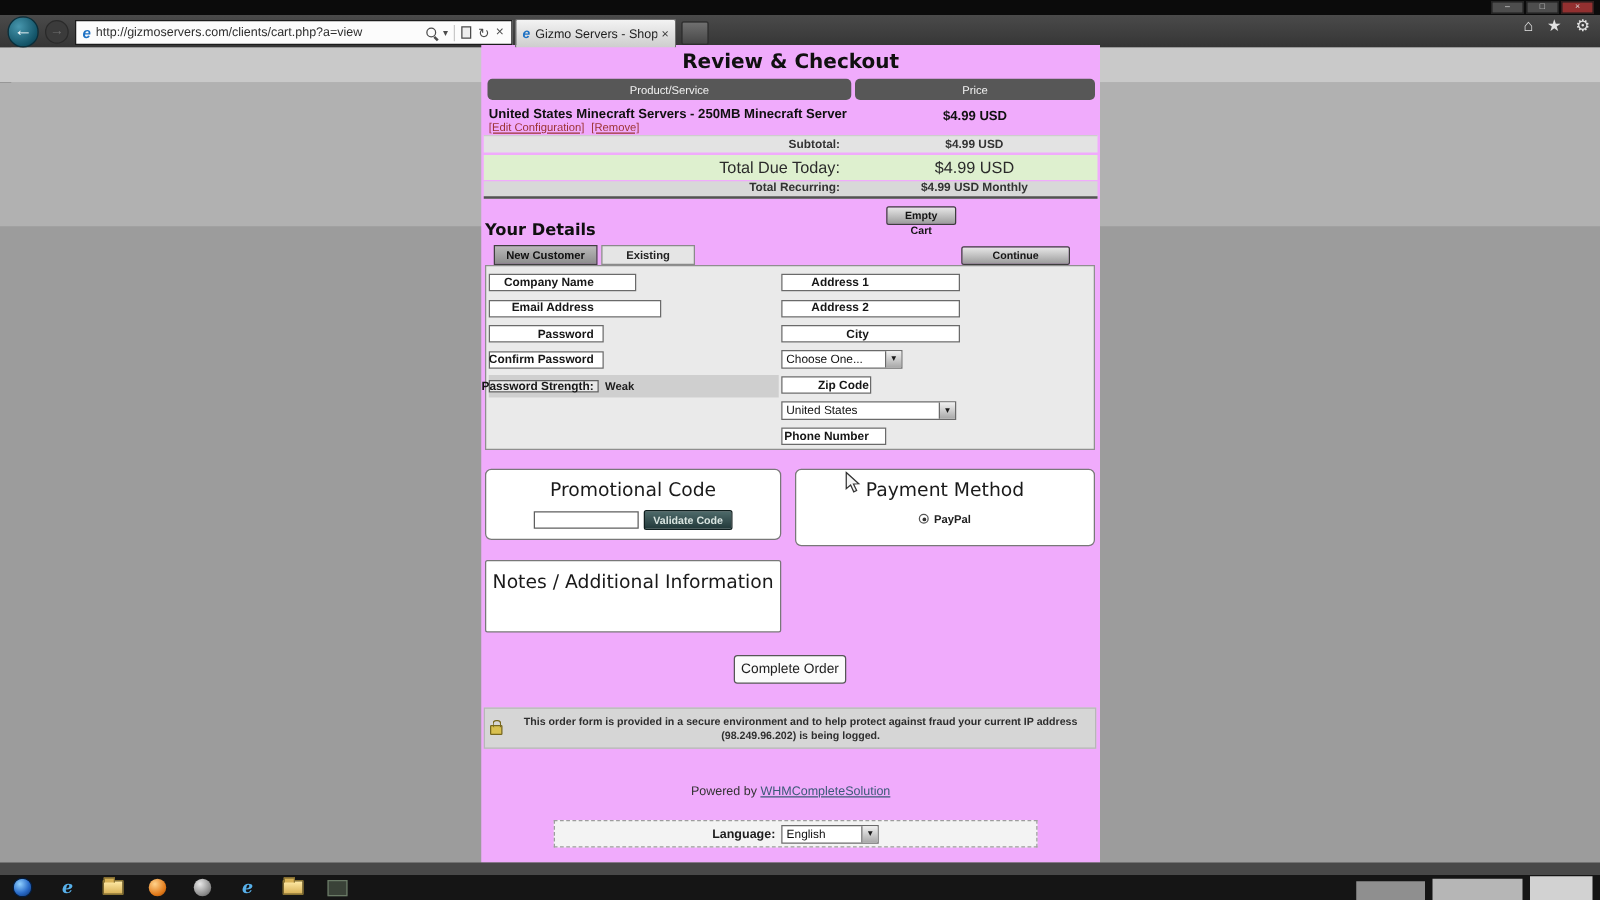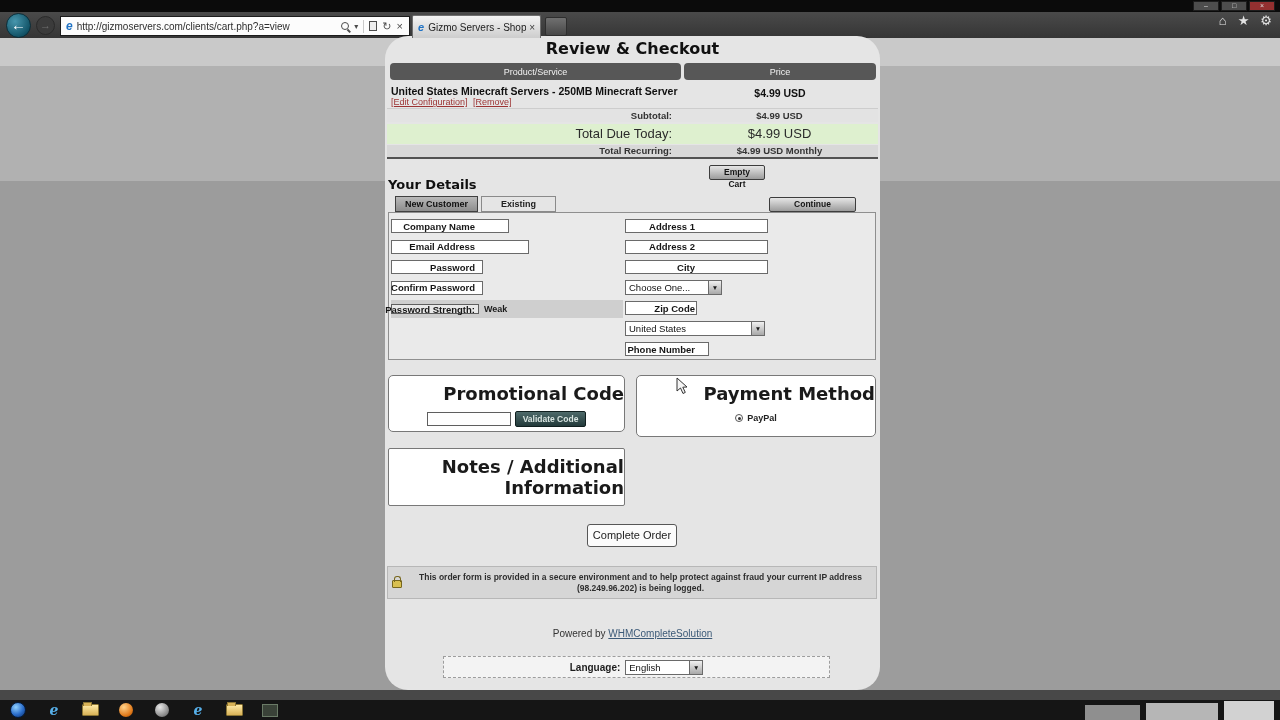--- a/index.html
+++ b/index.html
@@ -41,21 +41,21 @@
   .newtab { position:absolute; left:545px; top:17px; width:22px; height:19px;
             background:linear-gradient(#707070,#474747); border:1px solid #2e2e2e; border-radius:2px; }
   .cmd-icons { position:absolute; right:8px; top:13px; display:flex; gap:11px; color:#e2e2e2; font-size:13px; z-index:5; }
   .left-notch { position:absolute; left:0; top:38px; width:9px; height:92px; background:#2f2f2f; }
 
   
   .band1 { position:absolute; top:38px; left:0; width:1280px; height:28px; background:#c9c9c9; }
   .band2 { position:absolute; top:66px; left:0; width:1280px; height:115px; background:#b1b1b1; }
 
   
-  .content { position:absolute; left:385px; top:36px; width:495px; height:654px; background:#e5e5e5;border-radius:23px; }
+  .content { position:absolute; left:385px; top:36px; width:495px; height:654px; background:#f0abfc; }
   .content * { position:absolute; }
   .page-title { top:3px; left:0; width:495px; text-align:center; font-family:"DejaVu Sans",sans-serif;
                 font-size:16px; font-weight:bold; color:#101010; }
   .cart-head { height:17px; background:#575757; border-radius:4px; color:#f2f2f2; font-size:9px;
                display:flex; align-items:center; justify-content:center; top:27px; }
   .ch-left { left:5px; width:291px; } .ch-right { left:299px; width:192px; }
   .cart-head span { position:static; }
   .item-name { left:6px; top:49px; font-size:10.5px; font-weight:bold; color:#101010; white-space:nowrap; }
   .item-name span { position:static; } .iname-main { }
   .item-links { left:6px; top:61px; font-size:9px; white-space:nowrap; }
@@ -95,22 +95,22 @@
                font-size:6.5px; color:#1a1a1a; display:flex; align-items:center; justify-content:center; }
   .strength-row { position:static; height:18px; margin-top:2px; background:#cfcfcf; display:flex; align-items:center; }
   .meter { position:static; width:88px; height:10px; border:1px solid #5f5f5f; background:#e9e9e9; margin-right:5px; }
   .weak { position:static; font-size:9px; font-weight:bold; color:#1c1c1c; }
 
   
   .rbox { border:1px solid #787878; border-radius:5px; background:#fff; }
   .promo-box { left:3px; top:339px; width:237px; height:57px; }
   .pay-box { left:251px; top:339px; width:240px; height:62px; }
   .notes-box { left:3px; top:412px; width:237px; height:58px; border-radius:2px; }
-  .box-title { position:static; display:block; text-align:right; font-family:"DejaVu Sans",sans-serif;
-               font-size:18px; font-weight:bold; color:#1a1a1a; margin-top:7px; }
+  .box-title { position:static; display:block; text-align:center; font-family:"DejaVu Sans",sans-serif;
+               font-size:15px; font-weight:normal; color:#1a1a1a; margin-top:7px; }
   .promo-controls { position:static; display:flex; justify-content:center; align-items:center; gap:4px; margin-top:7px; }
   .promo-input { position:static; width:84px; height:14px; border:1px solid #5f5f5f; font-size:10px; }
   .btn-validate { position:static; height:16px; background:linear-gradient(#4e6a6a,#22393a);
                   border:1px solid #101f1f; border-radius:2px; color:#d8e4e0; font-size:8.5px;
                   font-weight:bold; padding:0 7px; line-height:14px; }
   .pay-option { position:static; display:flex; justify-content:center; align-items:center; gap:4px;
                 margin-top:9px; font-size:9px; font-weight:bold; color:#222; }
   .radio { position:static; width:8px; height:8px; border:1px solid #555; border-radius:50%; background:#fff; position:relative; }
   .radio::after { content:""; position:absolute; left:2px; top:2px; width:3px; height:3px; border-radius:50%; background:#333; }
   .notes-area { left:5px; top:23px; width:226px; height:30px; border:1px solid #5f5f5f; background:#fff; }

